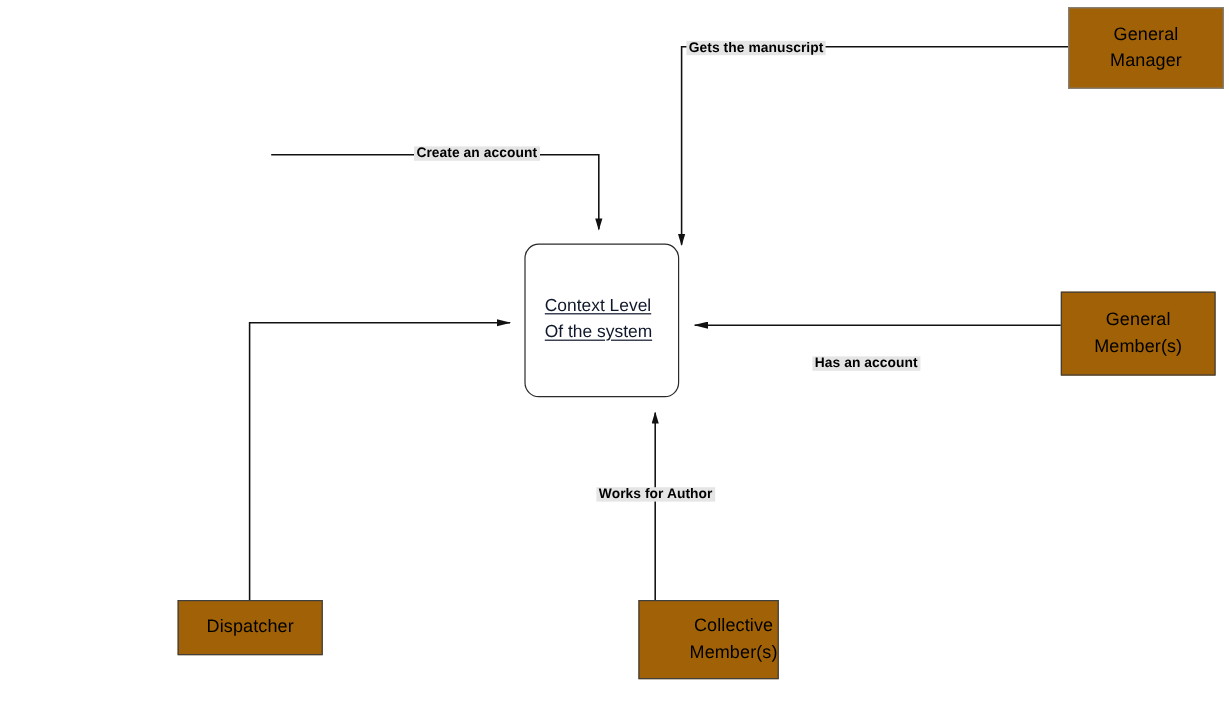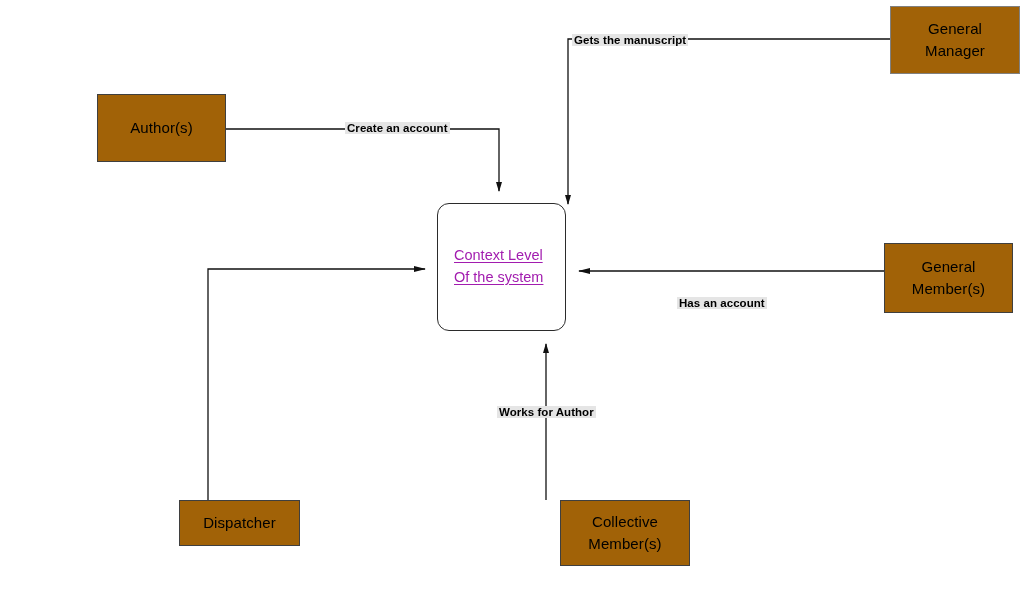--- a/index.html
+++ b/index.html
@@ -47,21 +47,21 @@
   }
   .process {
     position: absolute;
     box-sizing: border-box;
     background: #ffffff;
     border: 1px solid #2b2b2b;
     border-radius: 12px;
     display: flex;
     align-items: center;
     justify-content: flex-start;
-    color: #a21caf;
+    color: #0f172a;
     font-size: 14.5px;
     line-height: 1.5;
     font-family: "Liberation Sans", sans-serif;
   }
   .process .proc-inner {
     padding-left: 16px;
     text-align: left;
   }
   .process .proc-line {
     display: block;
@@ -112,39 +112,36 @@
     <path d="M546,500 L546,344" fill="none" stroke="#111111" stroke-width="1.3" marker-end="url(#arrow-up)"></path>
   </svg>
 
   <div class="process" style="left:437px; top:203px; width:129px; height:128px;">
     <span class="proc-inner">
       <span class="proc-line">Context Level</span>
       <span class="proc-line">Of the system</span>
     </span>
   </div>
 
-  <div class="node" style="left:97px; top:94px; width:129px; height:68px;">
-    <span class="node-label">Author(s)</span>
-  </div>
 
   <div class="node gray-border" style="left:890px; top:6px; width:130px; height:68px;">
     <span class="node-label">General
 Manager</span>
   </div>
 
   <div class="node" style="left:884px; top:243px; width:129px; height:70px;">
     <span class="node-label">General
 Member(s)</span>
   </div>
 
-  <div class="node" style="left:148px; top:500px; width:121px; height:46px;margin-left:31px;">
+  <div class="node" style="left:148px; top:500px; width:121px; height:46px;">
     <span class="node-label">Dispatcher</span>
   </div>
 
-  <div class="node" style="left:560px; top:500px; width:130px; height:66px;">
+  <div class="node" style="left:532px; top:500px; width:117px; height:66px;justify-content:flex-end;">
     <span class="node-label">Collective
 Member(s)</span>
   </div>
 
   <div class="edge-label" style="left:345px; top:122px;text-align:center;">Create an account</div>
 
   <div class="edge-label" style="left:572px; top:34px;">Gets the manuscript</div>
 
   <div class="edge-label" style="left:677px; top:265px;margin-top:32px;">Has an account</div>
 

